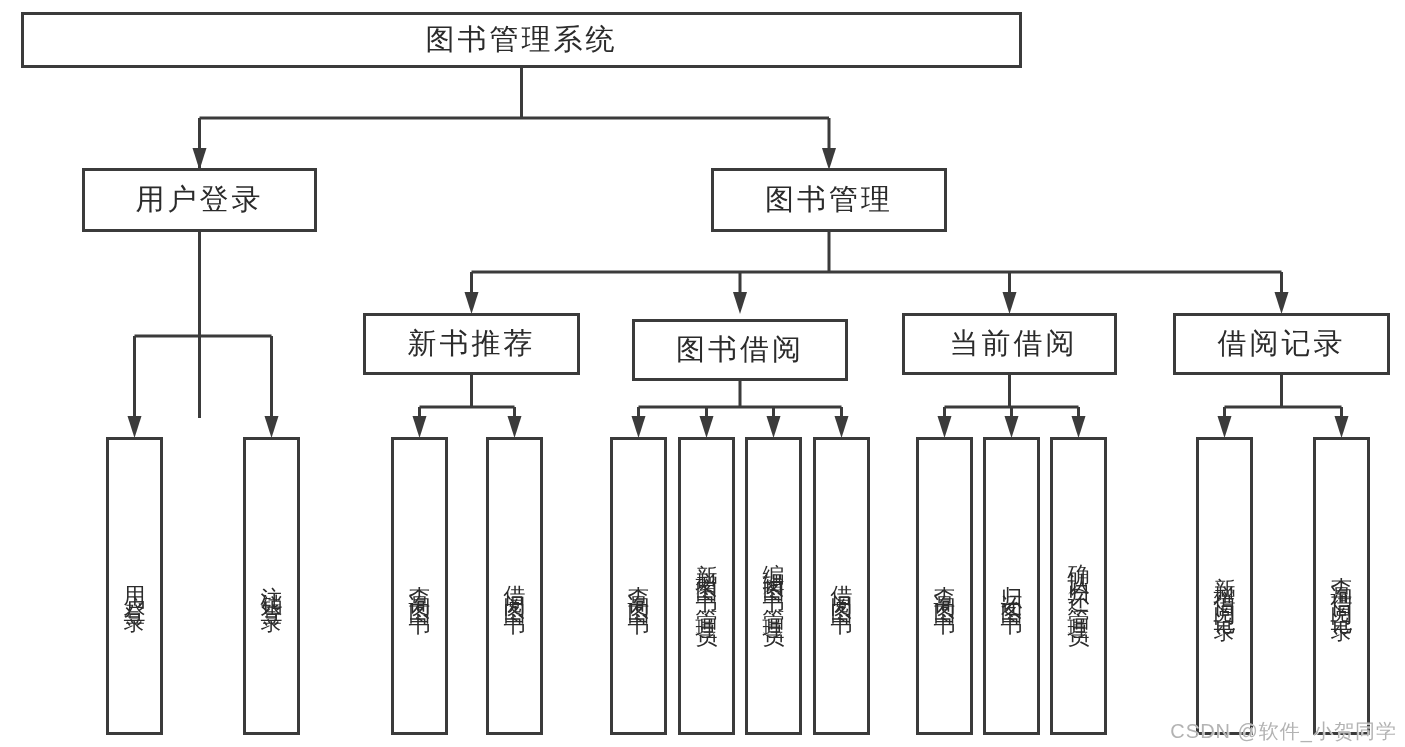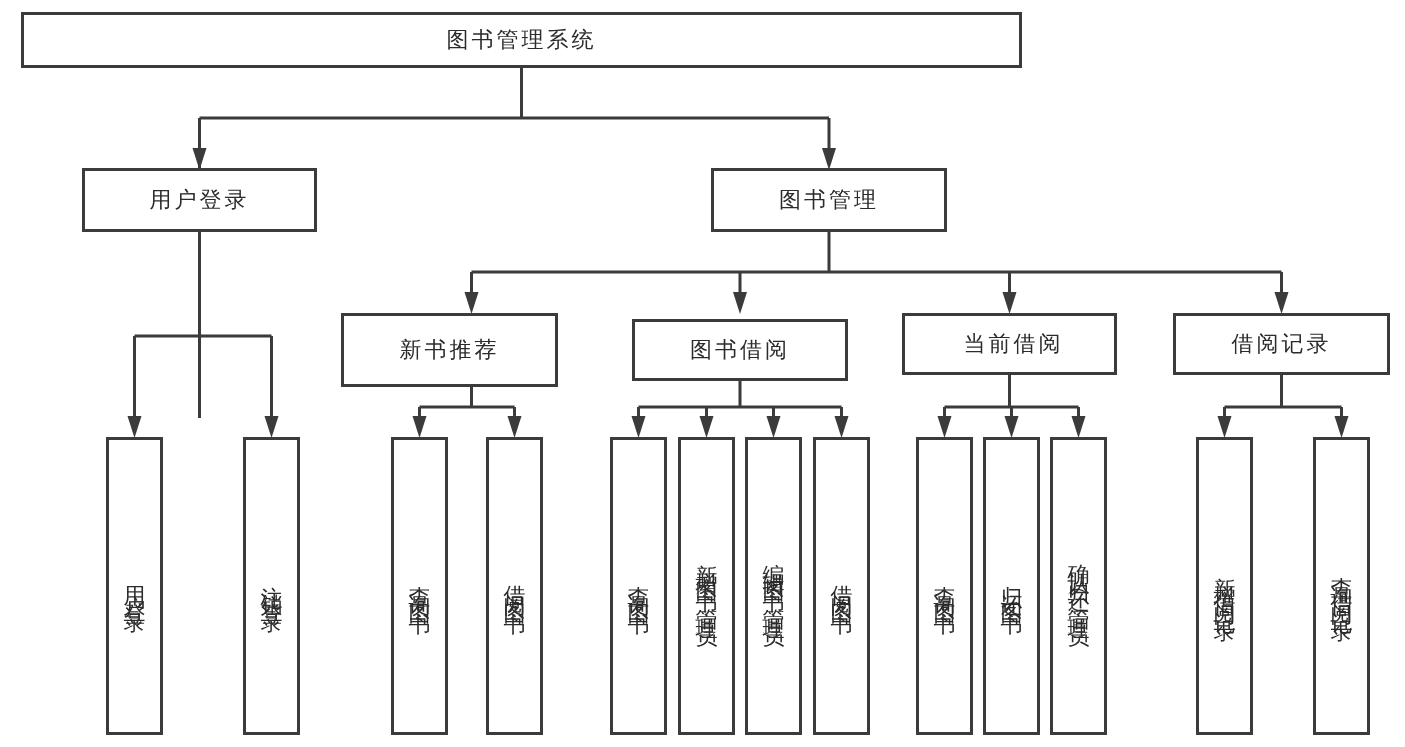--- a/index.html
+++ b/index.html
@@ -6,32 +6,32 @@
   .canvas{
     position:relative;width:1405px;height:747px;background:var(--bg,#fff);
     font-family:"Liberation Sans","DejaVu Sans",sans-serif;overflow:hidden;
   }
   svg.connectors{position:absolute;left:0;top:0;z-index:1;}
   .box{
     position:absolute;box-sizing:border-box;background:#fff;
     border:3px solid var(--line,#3b3b3b);color:var(--ink,#2b2b2b);
     display:flex;align-items:center;justify-content:center;z-index:2;
   }
-  .hlabel{font-size:22px;letter-spacing:3px;white-space:nowrap;}
+  .hlabel{font-size:29px;letter-spacing:3px;white-space:nowrap;}
   .vlabel{
     writing-mode:vertical-rl;text-orientation:mixed;
     font-size:22px;letter-spacing:9px;line-height:1;white-space:nowrap;
   }
   
   .n-root{left:21px;top:12px;width:1001px;height:56px;}
   
   .n-l2a{left:82px;top:168px;width:235px;height:64px;}
   .n-l2b{left:711px;top:168px;width:236px;height:64px;}
   
-  .n-l3a{left:341px;top:313px;width:217px;height:74px;}
+  .n-l3a{left:363px;top:313px;width:217px;height:62px;}
   .n-l3b{left:632px;top:313px;width:216px;height:62px;margin-top:6px;}
   .n-l3c{left:902px;top:313px;width:215px;height:62px;padding-left:8px;}
   .n-l3d{left:1173px;top:313px;width:217px;height:62px;}
   
   .leaf{top:437px;height:298px;width:57px;}
   .lf-01{left:106px;} .lf-02{left:243px;}
   .lf-03{left:391px;} .lf-04{left:486px;}
   .lf-05{left:610px;} .lf-06{left:678px;} .lf-07{left:745px;} .lf-08{left:813px;}
   .lf-09{left:916px;} .lf-10{left:983px;} .lf-11{left:1050px;}
   .lf-12{left:1196px;} .lf-13{left:1313px;}
@@ -157,13 +157,14 @@
     <span class="vlabel">确认归还（管理员）</span>
   </div>
 
   <div class="box leaf lf-12">
     <span class="vlabel">新增借阅记录</span>
   </div>
   <div class="box leaf lf-13">
     <span class="vlabel">查询借阅记录</span>
   </div>
 
+  <div class="watermark">CSDN @软件_小贺同学</div>
 </div>
 
 </body></html>

